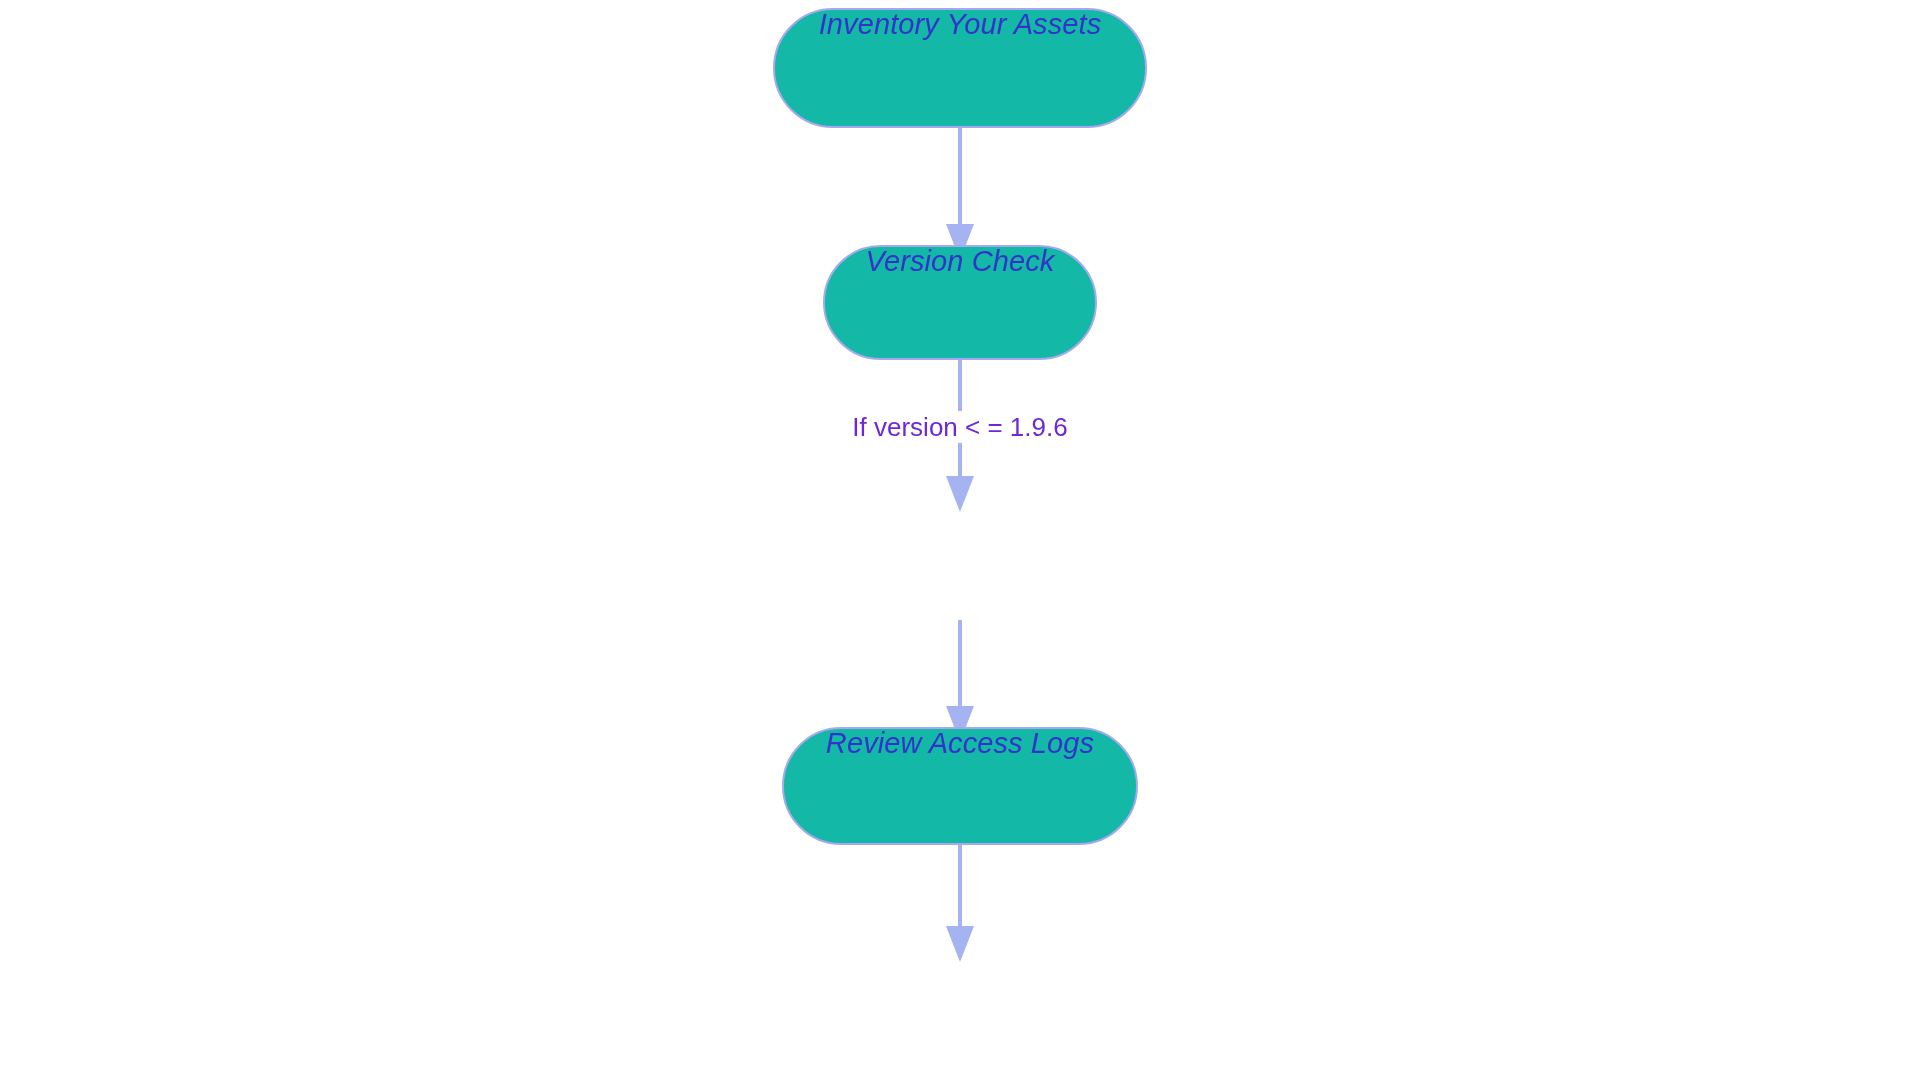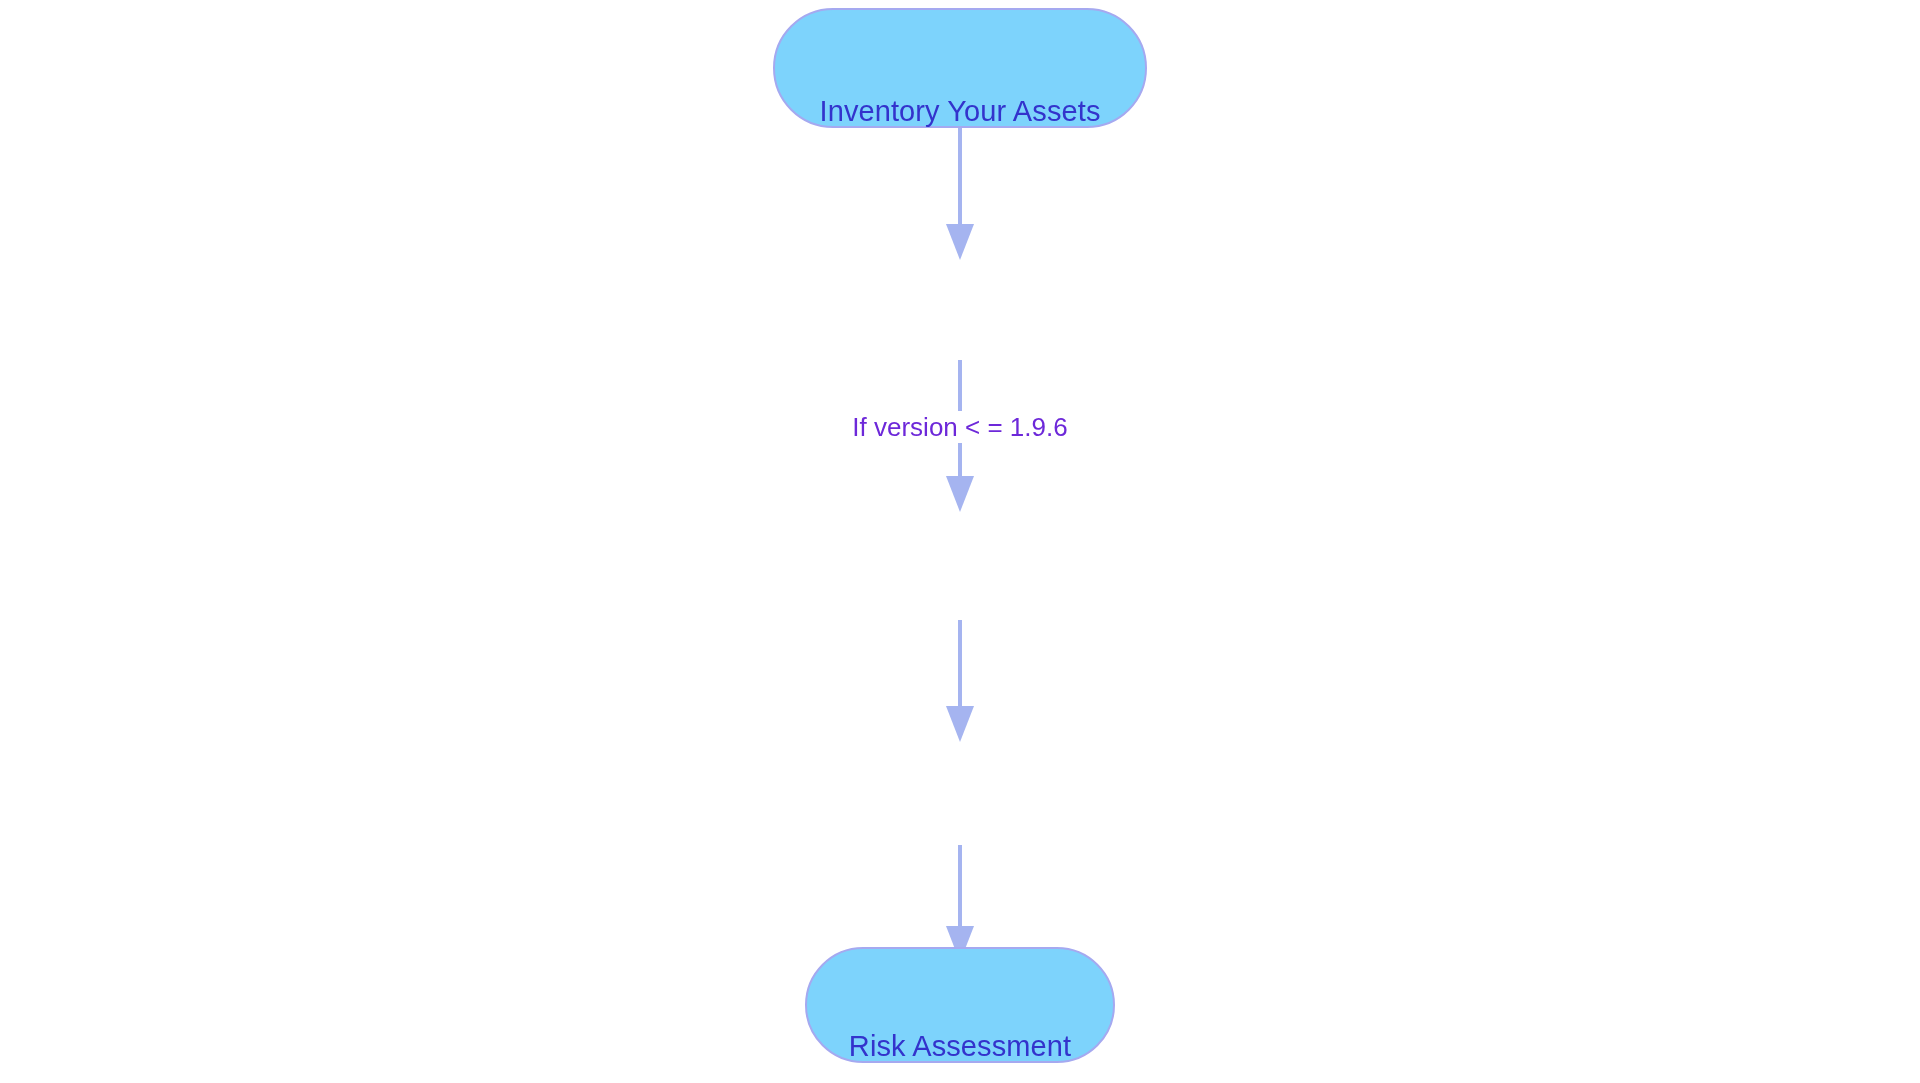--- a/index.html
+++ b/index.html
@@ -31,26 +31,27 @@
     height: 1083px;
     z-index: 1;
   }
 
   
   .node {
     position: absolute;
     z-index: 2;
     box-sizing: border-box;
     display: flex;
-    align-items: flex-end;
+    align-items: flex-start;
     justify-content: center;
-    background: #7dd3fc;
+    background: #14b8a6;
     border: 2px solid #a5a9f0;
     border-radius: 999px;
     transform: translateX(-50%);
+    font-style: italic;
   }
   .node-label {
     color: #3333cc;
     font-family: "Liberation Sans", sans-serif;
     font-weight: 400;
     white-space: nowrap;
     letter-spacing: 0.1px;
     line-height: 1;
   }
 
@@ -99,22 +100,25 @@
 
     <line x1="960" y1="620" x2="960" y2="708" stroke="#a5b4f0" stroke-width="4" marker-end="url(#arrowhead)"></line>
 
     <line x1="960" y1="845" x2="960" y2="928" stroke="#a5b4f0" stroke-width="4" marker-end="url(#arrowhead)"></line>
   </svg>
 
   <div class="node node-1">
     <span class="node-label">Inventory Your Assets</span>
   </div>
 
+  <div class="node node-2">
+    <span class="node-label">Version Check</span>
+  </div>
 
   <div class="edge-label edge-label-1">If version &lt; = 1.9.6</div>
 
 
+  <div class="node node-4">
+    <span class="node-label">Review Access Logs</span>
+  </div>
 
-  <div class="node node-5">
-    <span class="node-label">Risk Assessment</span>
-  </div>
 
 </div>
 
 </body></html>

